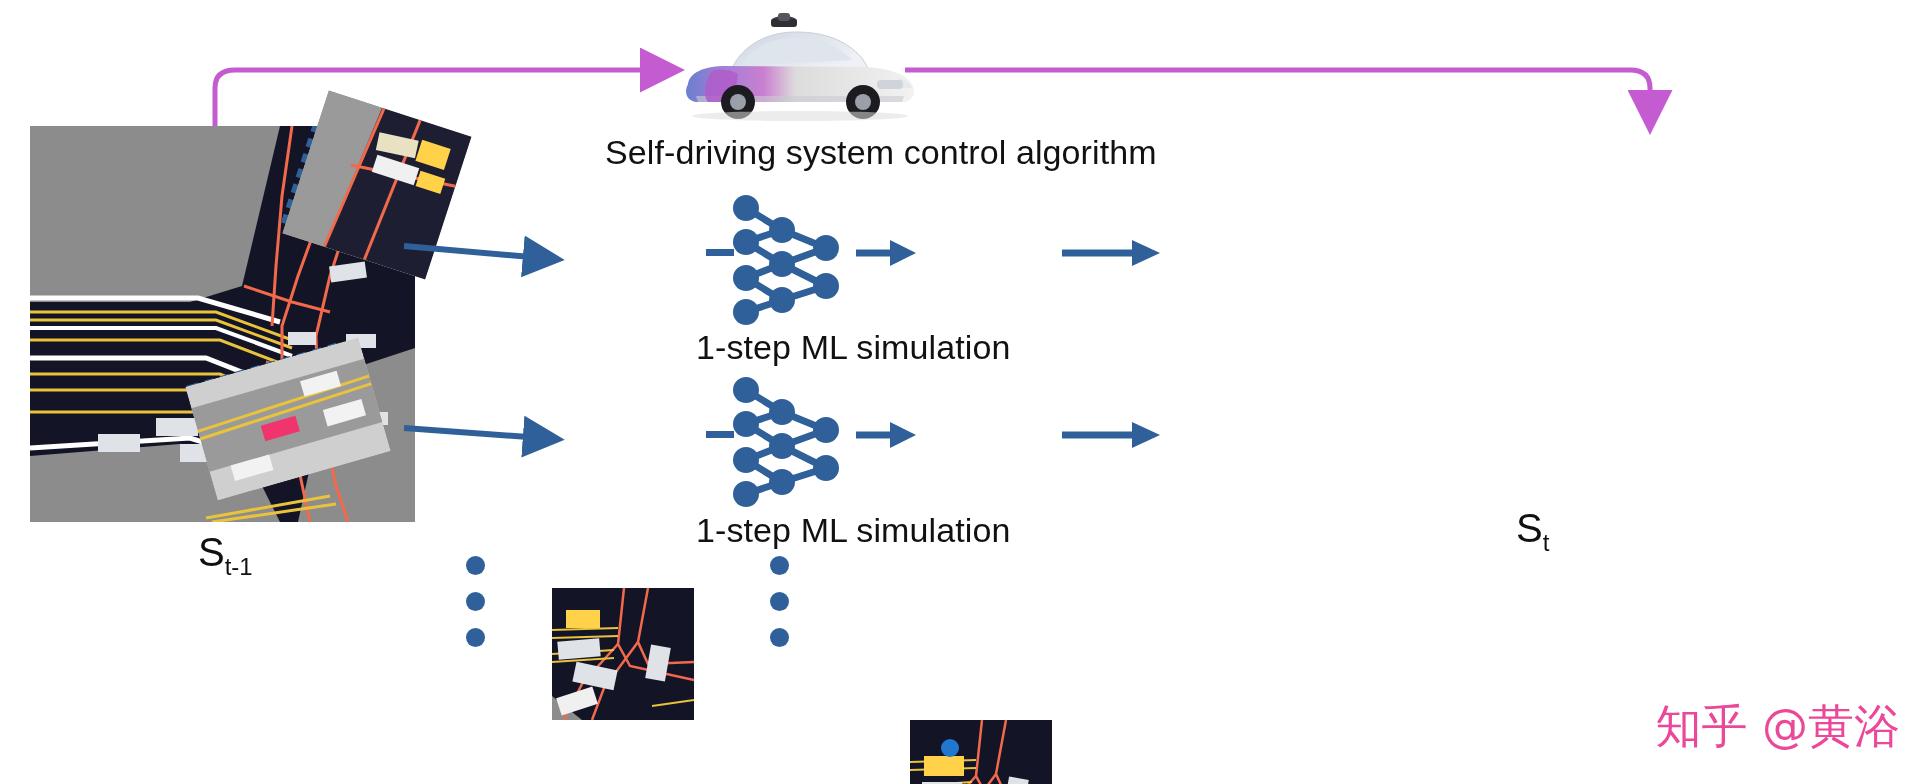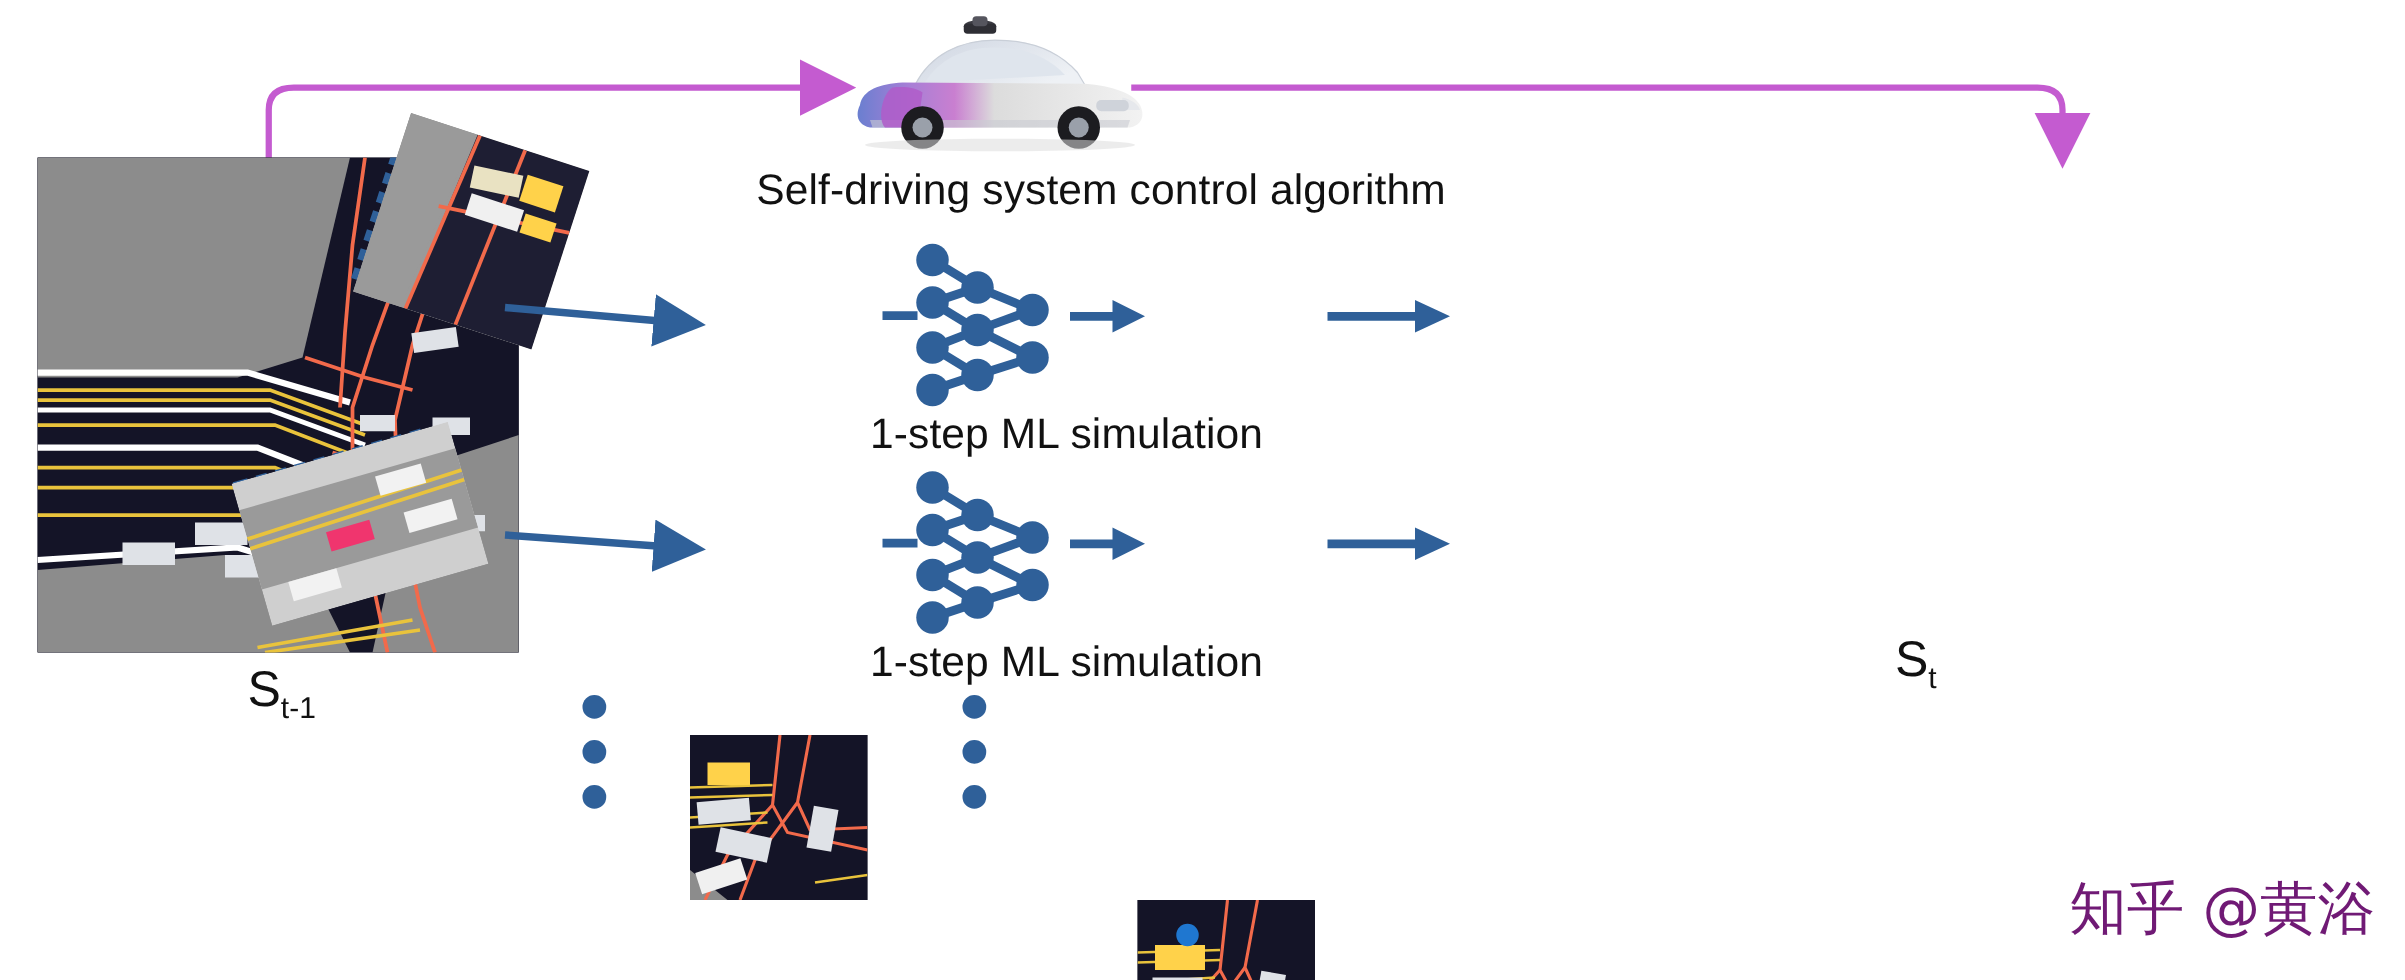--- a/index.html
+++ b/index.html
@@ -5,21 +5,21 @@
   html,body{margin:0;padding:0;background:#fff;}
   body{width:1924px;height:784px;position:relative;overflow:hidden;
        font-family:"Liberation Sans","DejaVu Sans",sans-serif;color:#1a1a1a;}
   .abs{position:absolute;}
   .caption{font-size:34px;color:#111;white-space:nowrap;letter-spacing:.1px;}
   .statelabel{font-size:40px;color:#111;font-weight:400;}
   .statelabel sub{font-size:24px;}
   .dots-col{display:flex;flex-direction:column;gap:17px;align-items:center;}
   .dot{width:19px;height:19px;border-radius:50%;background:#2f6099;}
   .map{position:relative;overflow:hidden;background:#141427;}
-  .wm{position:absolute;right:24px;bottom:26px;font-size:46px;color:#701a75;
+  .wm{position:absolute;right:24px;bottom:26px;font-size:46px;color:#ec4899;
       white-space:nowrap;font-family:"DejaVu Sans",sans-serif;}
   svg{display:block;overflow:visible;}
 </style>
 </head>
 <body>
 
 <div class="abs" style="left:0;top:0;width:1924px;height:200px;pointer-events:none;">
   <svg width="1924" height="200" viewBox="0 0 1924 200">
     <defs>
       <marker id="mpurple" markerWidth="9" markerHeight="9" refX="4" refY="4.5" orient="auto" markerUnits="strokeWidth">

